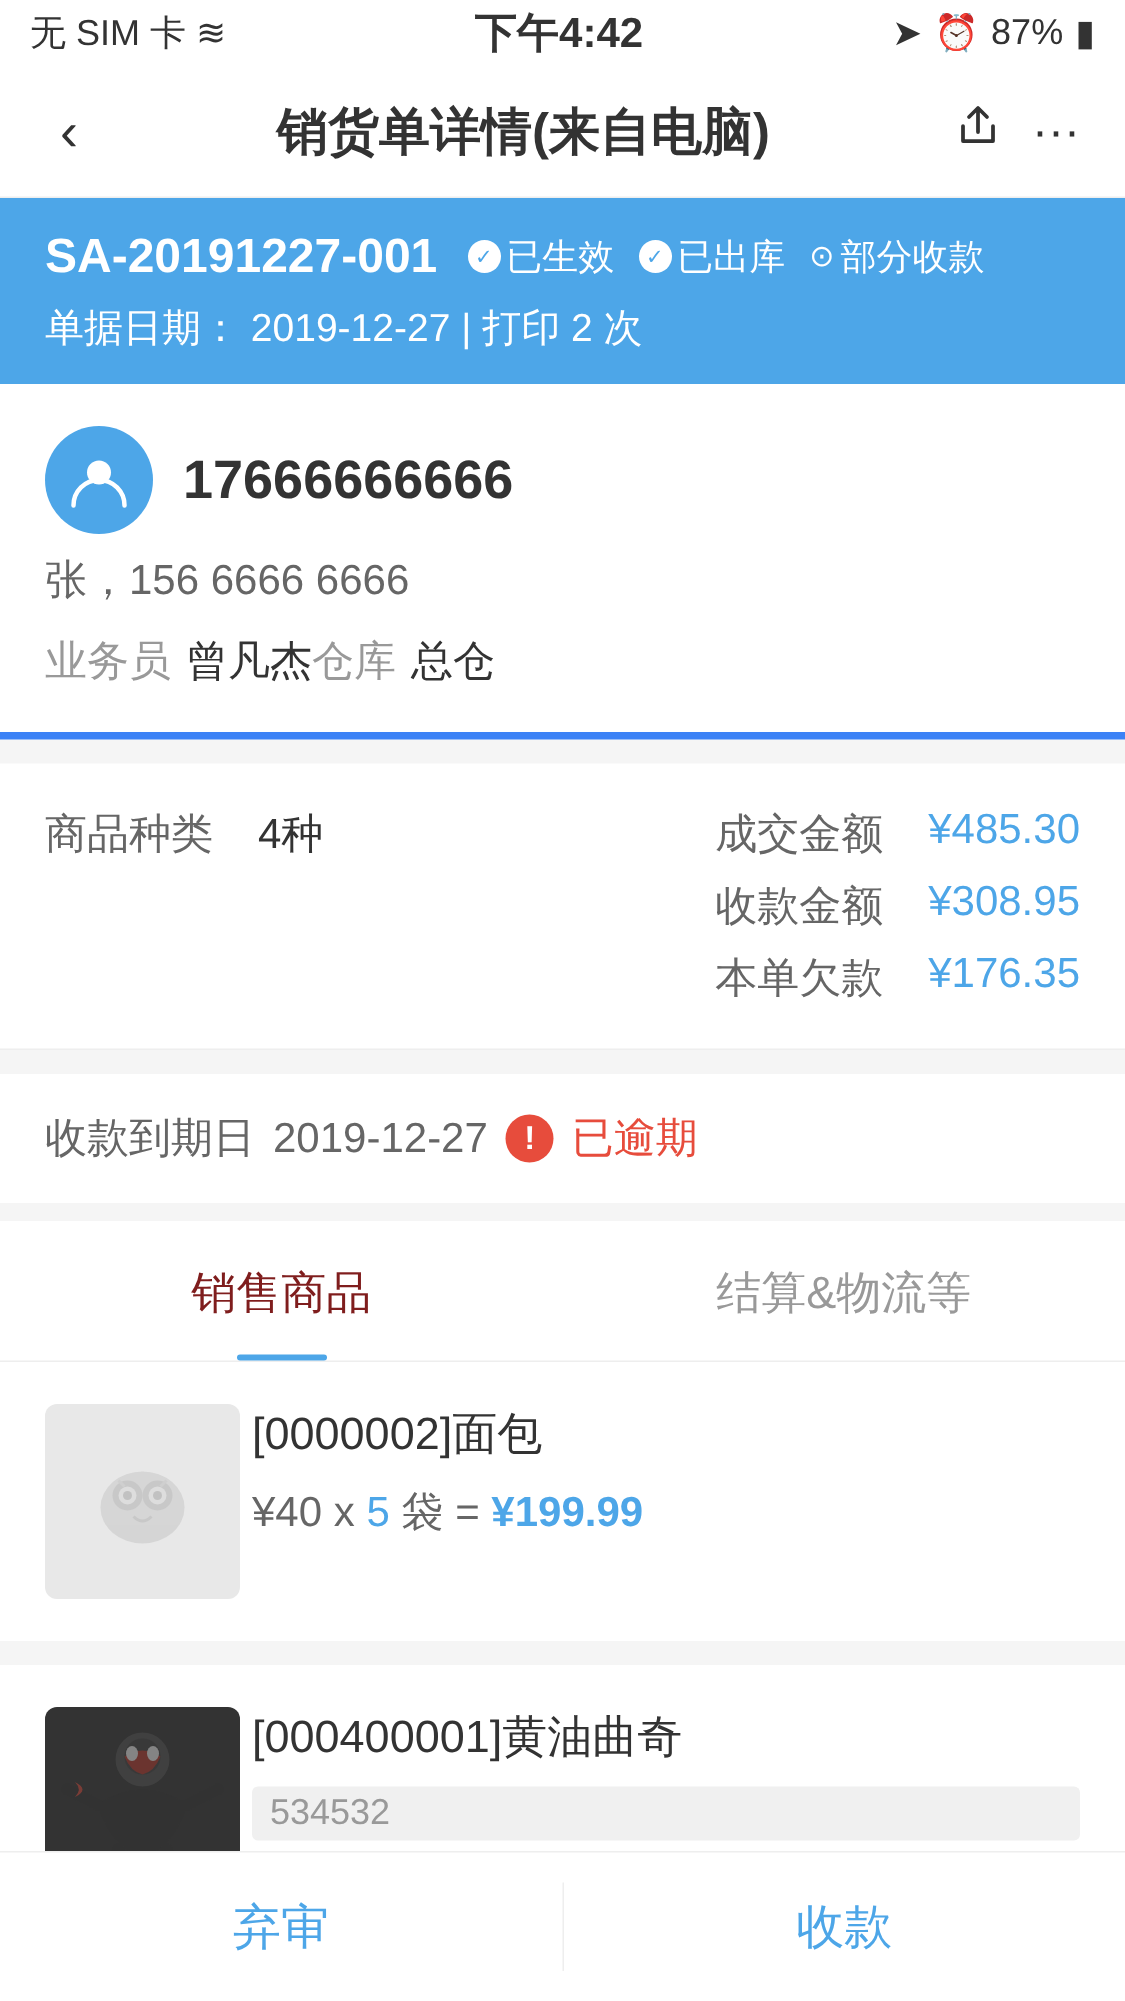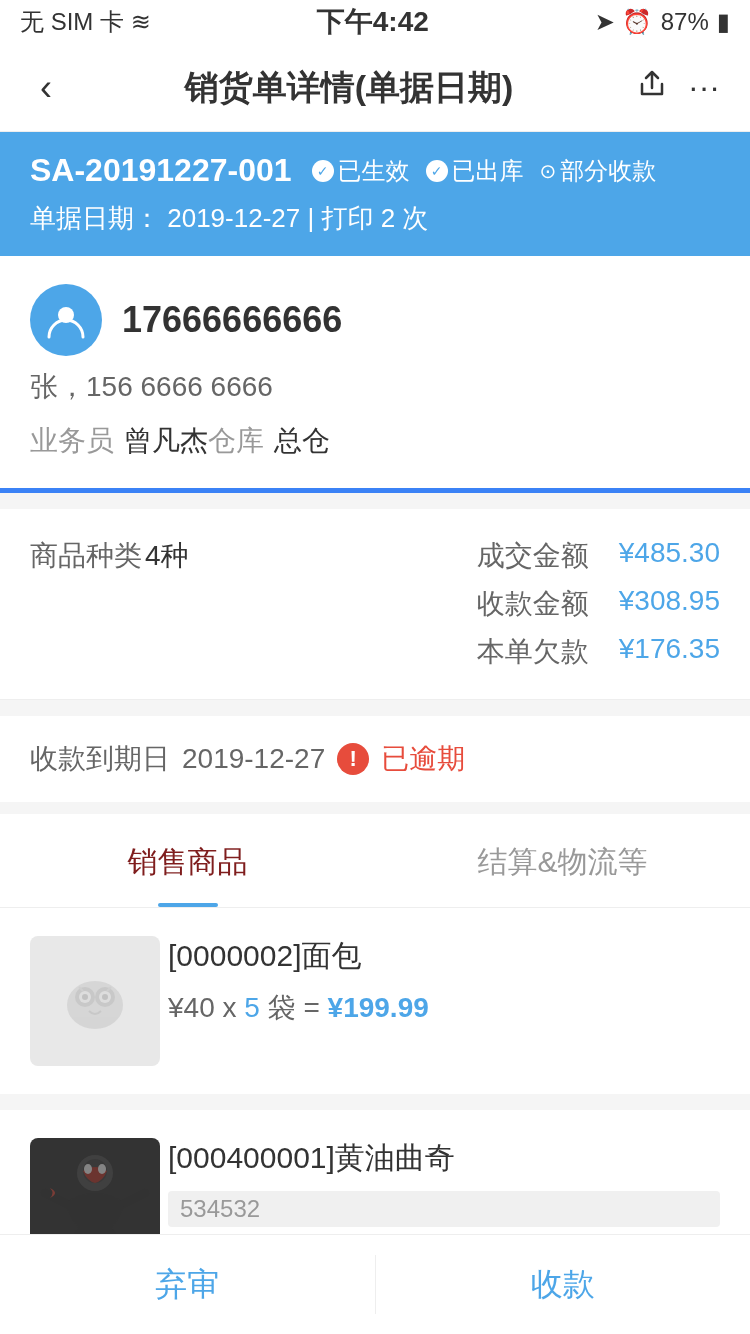--- a/index.html
+++ b/index.html
@@ -165,21 +165,21 @@
       margin-bottom: 16px;
     }
     .summary-row {
       display: flex;
       justify-content: space-between;
       align-items: flex-start;
     }
     .summary-left {
       display: flex;
       align-items: center;
-      gap: 3px;
+      gap: 30px;
       font-size: 28px;
       color: #666;
     }
     .summary-count {
       color: #333;
       font-weight: 500;
     }
     .summary-right {
       display: flex;
       flex-direction: column;
@@ -347,21 +347,21 @@
   <div class="status-right">
     <span>➤</span>
     <span>⏰</span>
     <span>87%</span>
     <span>▮</span>
   </div>
 </div>
 
 <div class="nav-bar">
   <span class="nav-back">‹</span>
-  <span class="nav-title">销货单详情(单据日期)</span>
+  <span class="nav-title">销货单详情(来自电脑)</span>
   <div class="nav-right">
     <span class="nav-icon">
       <svg width="32" height="32" viewBox="0 0 32 32" fill="none">
         <path d="M6 16v10h20V16M16 4v16M10 10l6-6 6 6" stroke="#333" stroke-width="2.5" stroke-linecap="round" stroke-linejoin="round"></path>
       </svg>
     </span>
     <span class="nav-icon">···</span>
   </div>
 </div>
 

